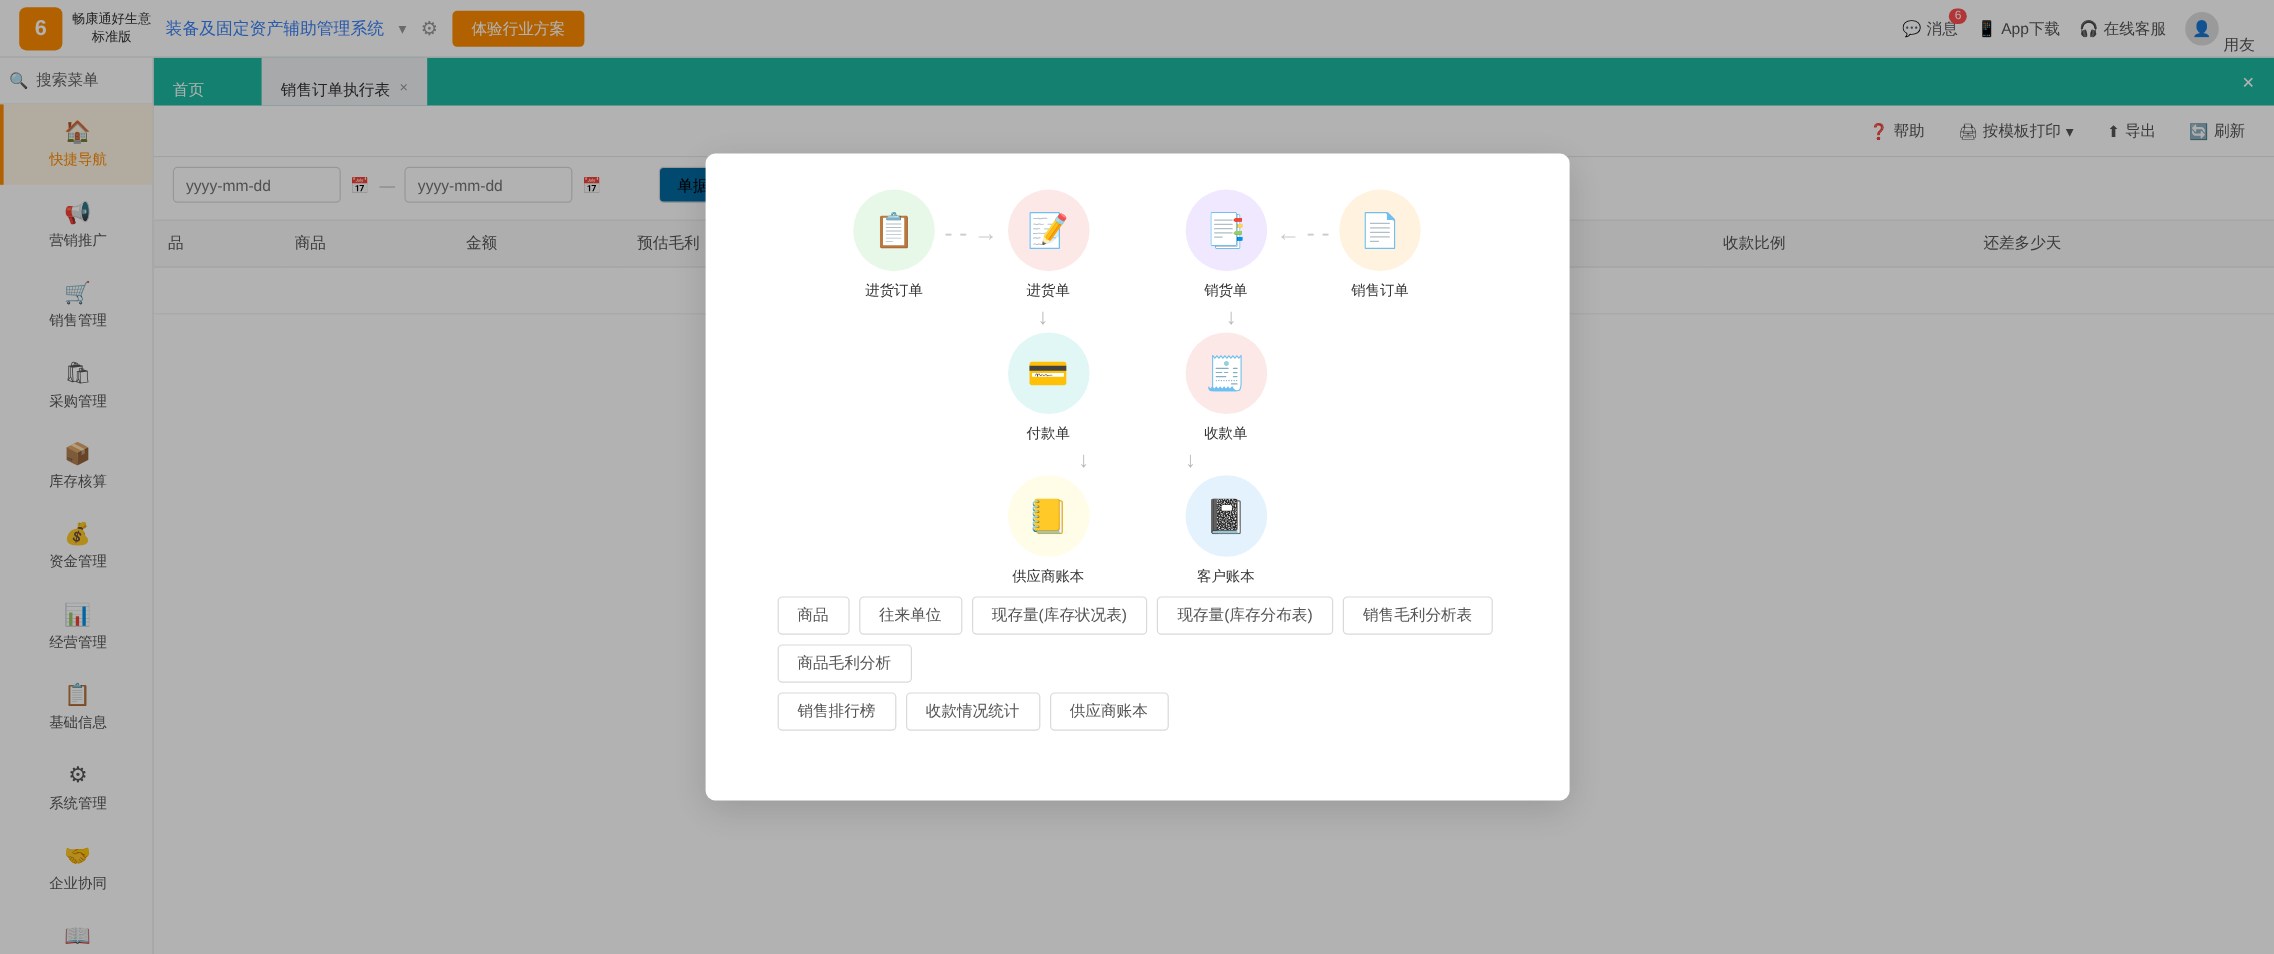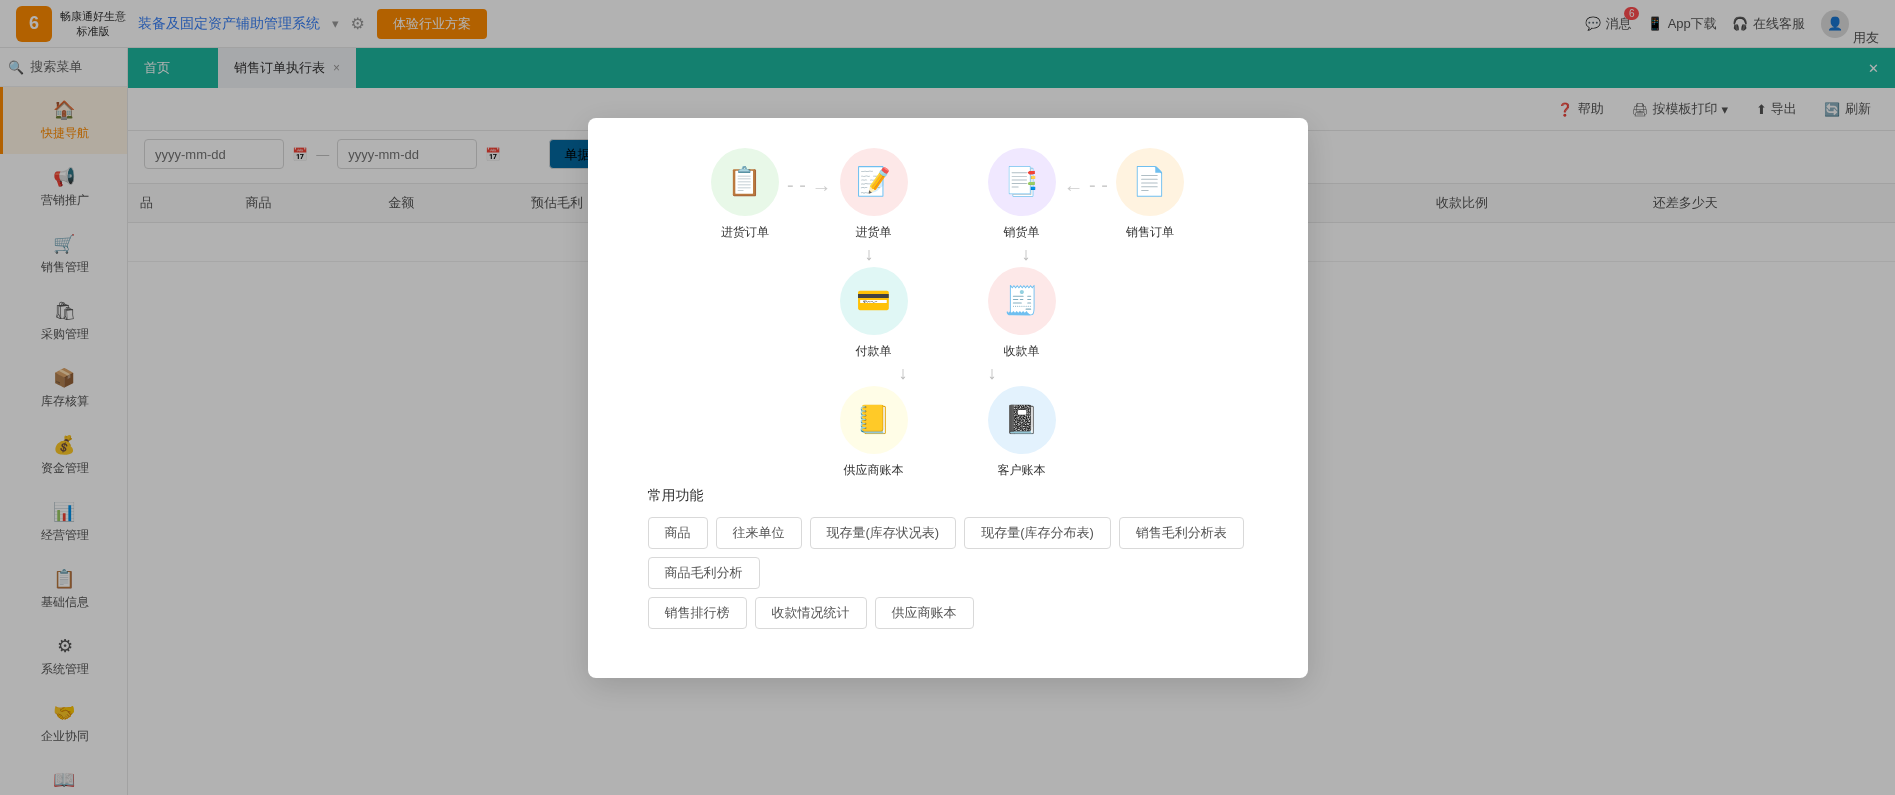--- a/index.html
+++ b/index.html
@@ -28,21 +28,21 @@
     .avatar { width: 28px; height: 28px; border-radius: 50%; background: #ddd; display: flex; align-items: center; justify-content: center; color: #666; }
 
     
     .sidebar-search { padding: 10px 8px; display: flex; align-items: center; gap: 6px; color: #666; cursor: pointer; border-bottom: 1px solid #f0f0f0; font-size: 13px; }
     .sidebar-item { padding: 12px 8px; display: flex; flex-direction: column; align-items: center; gap: 4px; cursor: pointer; color: #555; font-size: 12px; border-left: 3px solid transparent; }
     .sidebar-item.active { background: #fff5e6; border-left-color: #ff8c00; color: #ff8c00; }
     .sidebar-item-icon { font-size: 18px; }
 
     
     .tab-bar { height: 40px; background: #1db8a0; display: flex; align-items: stretch; }
-    .tab { padding: 8px 16px; display: flex; align-items: center; gap: 8px; cursor: pointer; color: rgba(255,255,255,0.8); font-size: 13px; }
+    .tab { padding: 18px 16px; display: flex; align-items: flex-start; gap: 8px; cursor: pointer; color: rgba(255,255,255,0.8); font-size: 13px; }
     .tab.active { background: #f0f2f5; color: #333; margin-left: 32px; }
     .tab-home { color: white; }
     .tab-close { color: #999; font-size: 12px; cursor: pointer; }
     .tab-bar-close { margin-left: auto; padding: 0 16px; display: flex; align-items: center; color: white; cursor: pointer; }
 
     
     .content-toolbar { background: #fff; padding: 8px 16px; display: flex; align-items: center; gap: 12px; border-bottom: 1px solid #e8e8e8; justify-content: flex-end; }
     .toolbar-btn { display: flex; align-items: center; gap: 4px; color: #555; cursor: pointer; font-size: 13px; padding: 4px 8px; }
 
     
@@ -346,21 +346,20 @@
             <div style="display:flex; justify-content:flex-start; width:100%; padding-left:0px;">
               <div class="flow-item">
                 <div class="flow-circle light-blue" style="color:#2196f3; font-size:28px;">📓</div>
                 <span class="flow-label">客户账本</span>
               </div>
             </div>
           </div>
         </div>
 
         <div class="common-funcs">
-          <div class="common-funcs-title">常用功能</div>
           <div class="func-btns">
             <button class="func-btn">商品</button>
             <button class="func-btn">往来单位</button>
             <button class="func-btn">现存量(库存状况表)</button>
             <button class="func-btn">现存量(库存分布表)</button>
             <button class="func-btn">销售毛利分析表</button>
             <button class="func-btn">商品毛利分析</button>
           </div>
           <div class="func-btns">
             <button class="func-btn">销售排行榜</button>

